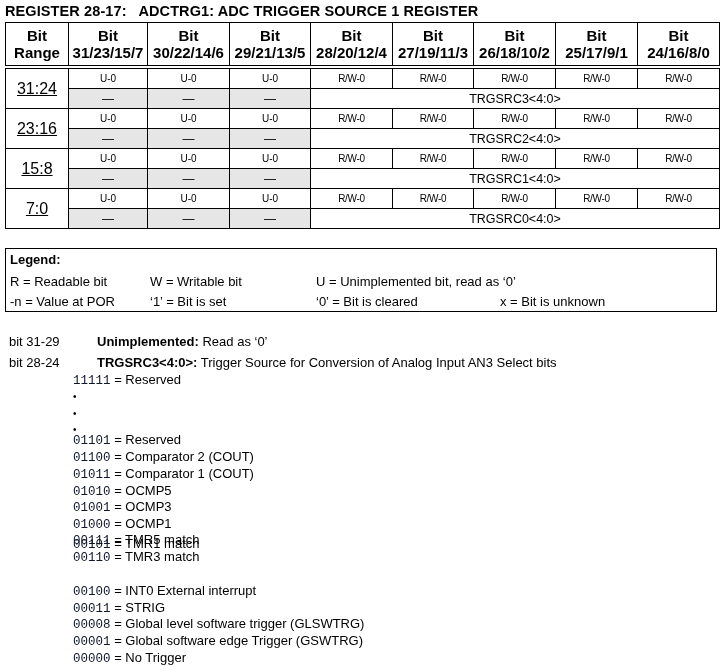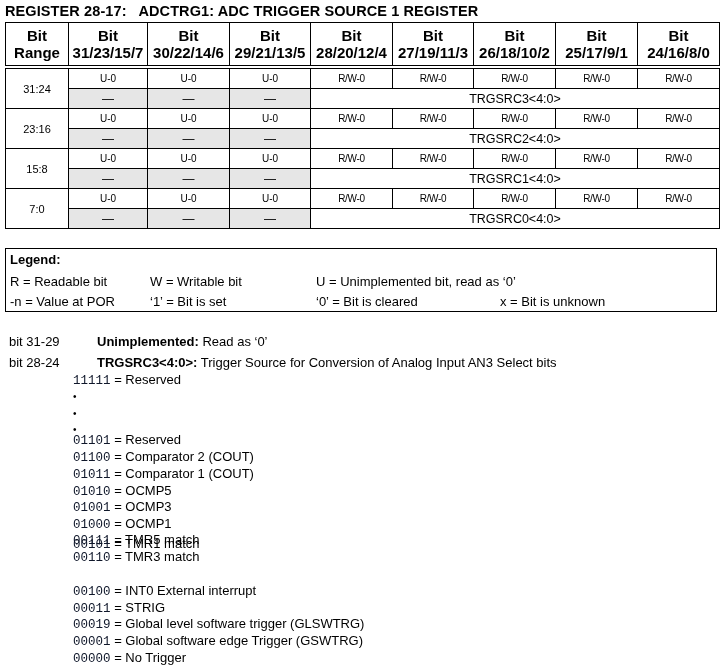--- a/index.html
+++ b/index.html
@@ -18,21 +18,21 @@
     border: 1.5px solid #000;
   }
   table.reg td, table.reg th {
     border: 1px solid #000; text-align: center; padding: 0;
     overflow: hidden; white-space: nowrap;
   }
   table.reg th {
     font-size: 15px; font-weight: bold; height: 42px; line-height: 17px;
   }
   table.reg tr.hdr th { border-bottom: 4px double #000; }
-  table.reg td.range { font-size: 11px; height: 38px; }
+  table.reg td.range { font-size: 16px; height: 38px; text-decoration: underline; }
   table.reg td.attr { font-size: 10px; height: 19px; }
   table.reg td.attr.rw { letter-spacing: -0.3px; }
   table.reg td.dash { background: #e6e6e6; font-size: 12px; height: 19px; }
   table.reg td.field { font-size: 12.5px; height: 19px; }
   .legend {
     position: absolute; left: 5px; top: 248px;
     width: 712px; height: 64px; border: 1.5px solid #000; box-sizing: border-box;
     font-size: 13px;
   }
   .legend .lt { position: absolute; left: 4px; top: 3px; font-weight: bold; }
@@ -179,15 +179,15 @@
 <div class="opt" style="top:449px;"><span class="code">01100</span><span> = Comparator 2 (COUT)</span></div>
 <div class="opt" style="top:466px;"><span class="code">01011</span><span> = Comparator 1 (COUT)</span></div>
 <div class="opt" style="top:483px;"><span class="code">01010</span><span> = OCMP5</span></div>
 <div class="opt" style="top:499px;"><span class="code">01001</span><span> = OCMP3</span></div>
 <div class="opt" style="top:516px;"><span class="code">01000</span><span> = OCMP1</span></div>
 <div class="opt" style="top:532px;"><span class="code">00111</span><span> = TMR5 match</span></div>
 <div class="opt" style="top:549px;"><span class="code">00110</span><span> = TMR3 match</span></div>
 <div class="opt" style="top:536px;"><span class="code">00101</span><span> = TMR1 match</span></div>
 <div class="opt" style="top:583px;text-align:center;"><span class="code">00100</span><span> = INT0 External interrupt</span></div>
 <div class="opt" style="top:600px;"><span class="code">00011</span><span> = STRIG</span></div>
-<div class="opt" style="top:616px;"><span class="code">00019</span><span> = Global level software trigger (GLSWTRG)</span></div>
+<div class="opt" style="top:616px;"><span class="code">00008</span><span> = Global level software trigger (GLSWTRG)</span></div>
 <div class="opt" style="top:633px;"><span class="code">00001</span><span> = Global software edge Trigger (GSWTRG)</span></div>
 <div class="opt" style="top:650px;"><span class="code">00000</span><span> = No Trigger</span></div>
 
 </body></html>

